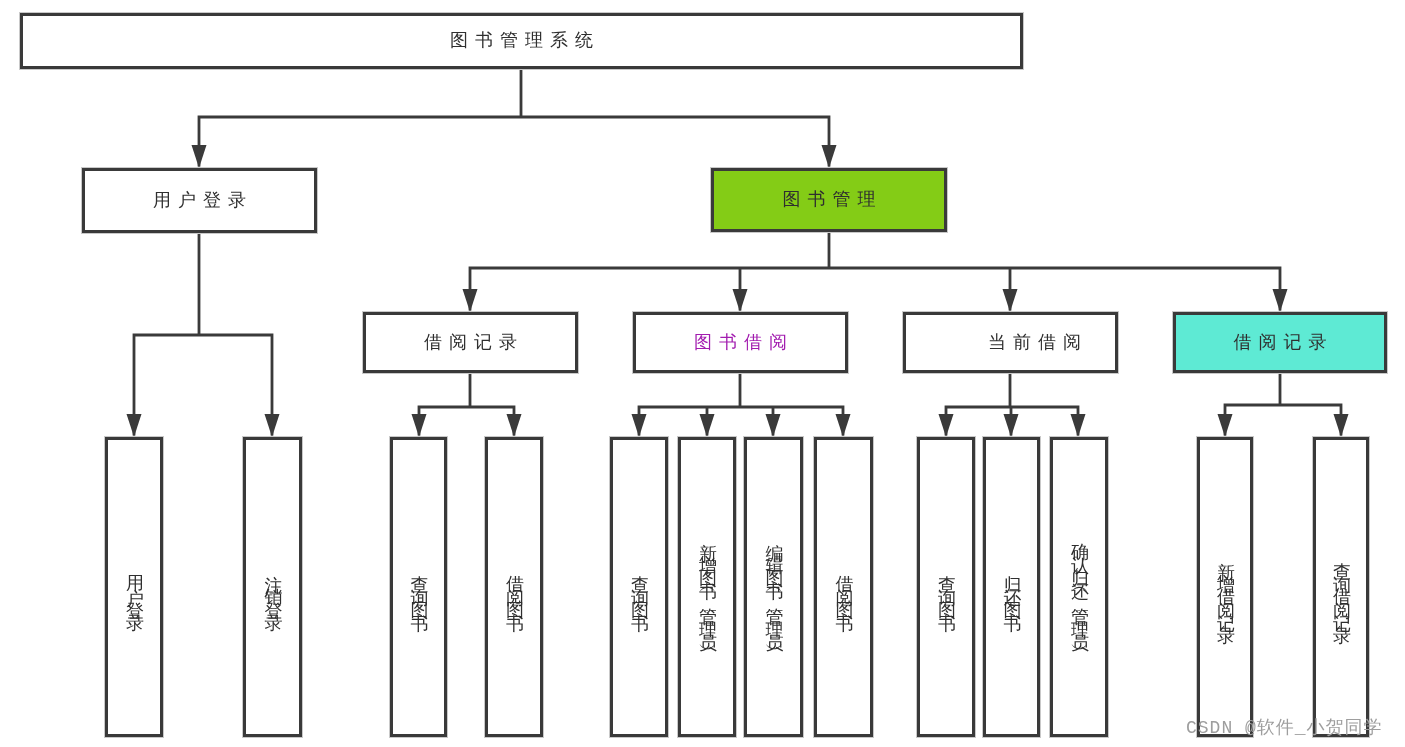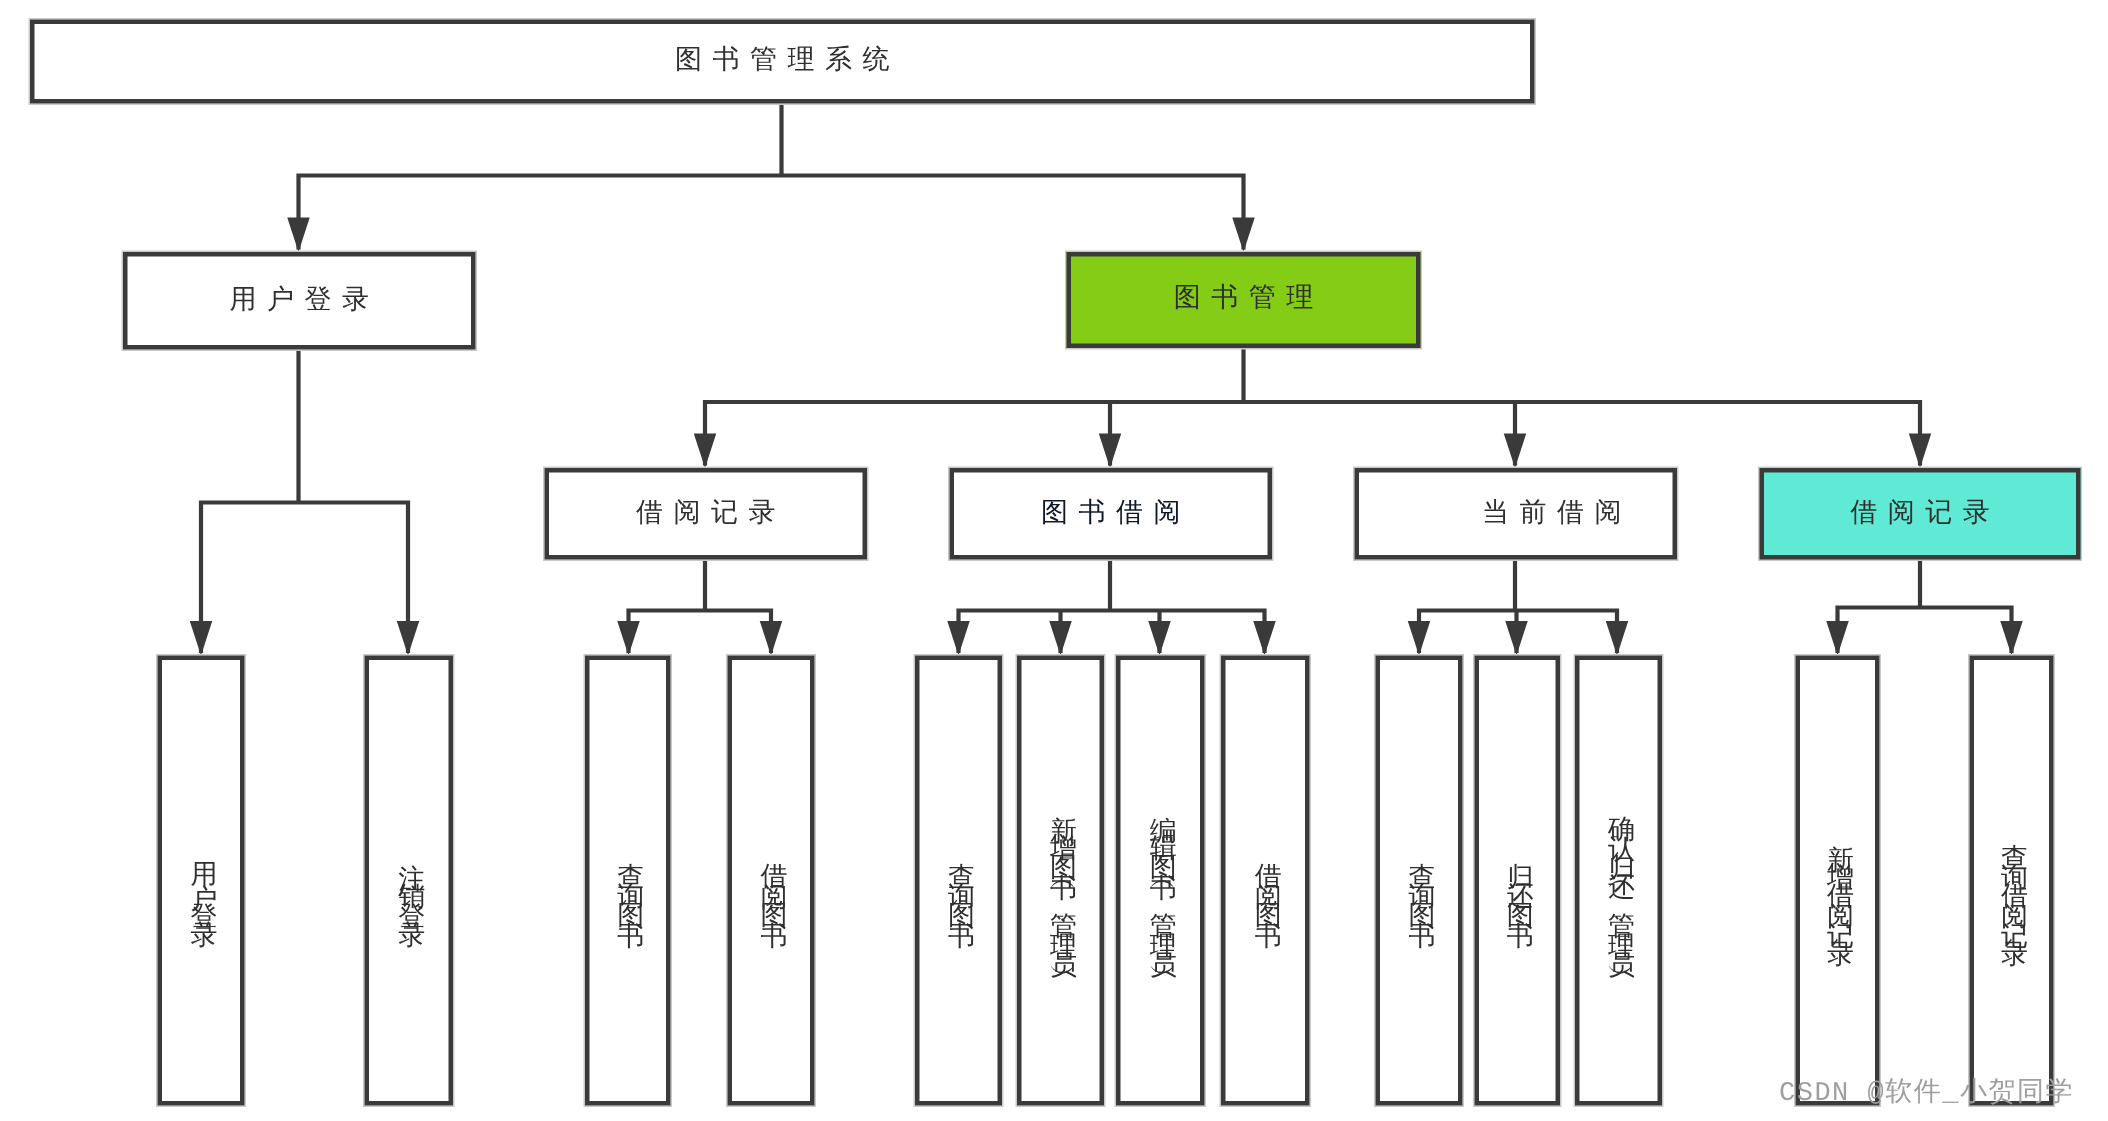--- a/index.html
+++ b/index.html
@@ -112,21 +112,21 @@
       <div class="node horizontal" style="left: 82px; top: 168px; width: 235px; height: 65px; border-color: rgb(58, 58, 58); background: rgb(255, 255, 255);">
         <span class="node-label" style="color: rgb(47, 47, 47);">用户登录</span>
       </div>
       <div class="node horizontal" style="left: 711px; top: 168px; width: 236px; height: 64px; border-color: rgb(58, 58, 58); background: #84cc16;">
         <span class="node-label" style="color: rgb(47, 47, 47);">图书管理</span>
       </div>
       <div class="node horizontal" style="left: 363px; top: 312px; width: 215px; height: 61px; border-color: rgb(58, 58, 58); background: rgb(255, 255, 255);">
         <span class="node-label" style="color: rgb(47, 47, 47);">借阅记录</span>
       </div>
       <div class="node horizontal" style="left: 633px; top: 312px; width: 215px; height: 61px; border-color: rgb(58, 58, 58); background: rgb(255, 255, 255);">
-        <span class="node-label" style="color: #0f172a;">图书借阅</span>
+        <span class="node-label" style="color: #a21caf;">图书借阅</span>
       </div>
       <div class="node horizontal" style="left: 903px; top: 312px; width: 215px; height: 61px; border-color: rgb(58, 58, 58); background: rgb(255, 255, 255); padding-left: 48px;">
         <span class="node-label" style="color: rgb(47, 47, 47);">当前借阅</span>
       </div>
       <div class="node horizontal" style="left: 1173px; top: 312px; width: 214px; height: 61px; border-color: rgb(58, 58, 58); background: #5eead4;">
         <span class="node-label" style="color: rgb(47, 47, 47);">借阅记录</span>
       </div>
       <div class="node vertical" style="left: 105px; top: 437px; width: 58px; height: 300px; border-color: rgb(58, 58, 58); background: rgb(255, 255, 255);">
         <span class="node-label" style="color: rgb(47, 47, 47);">用户登录</span>
       </div>

